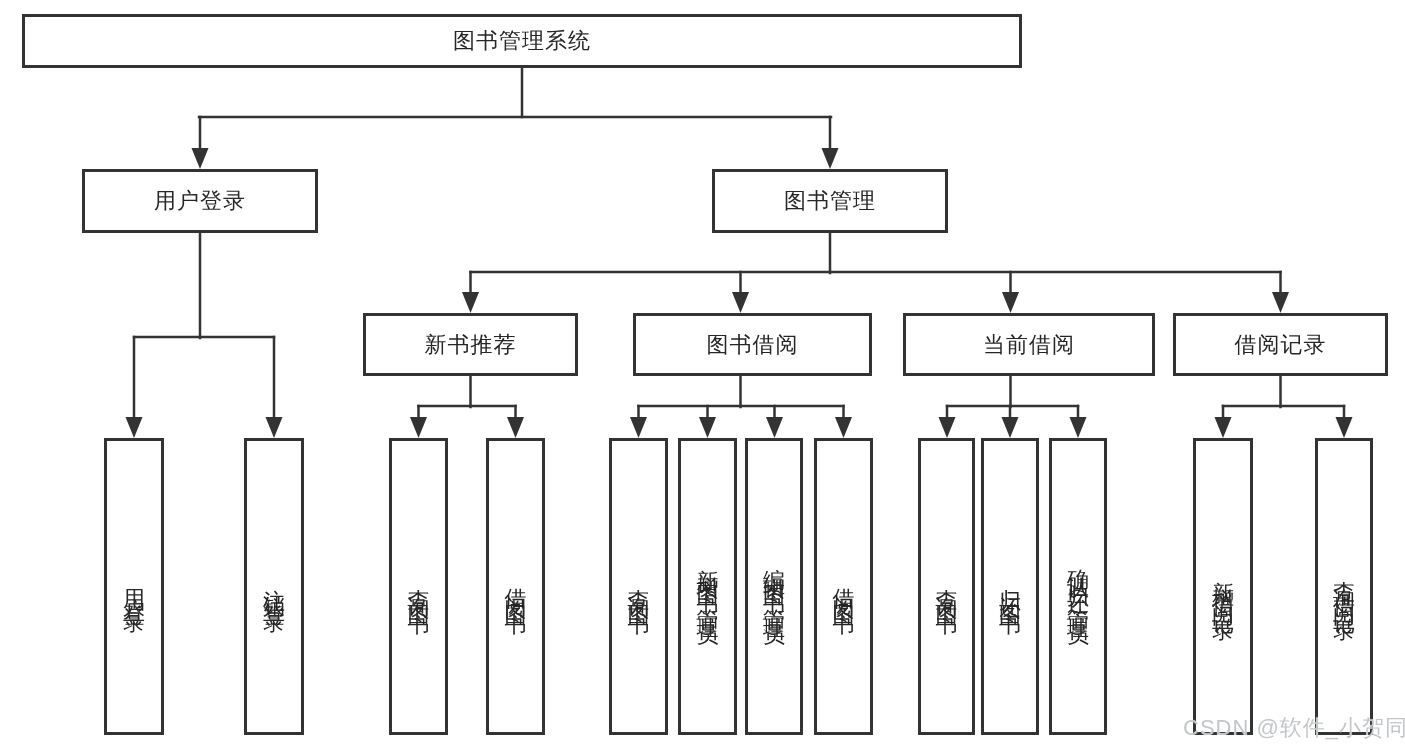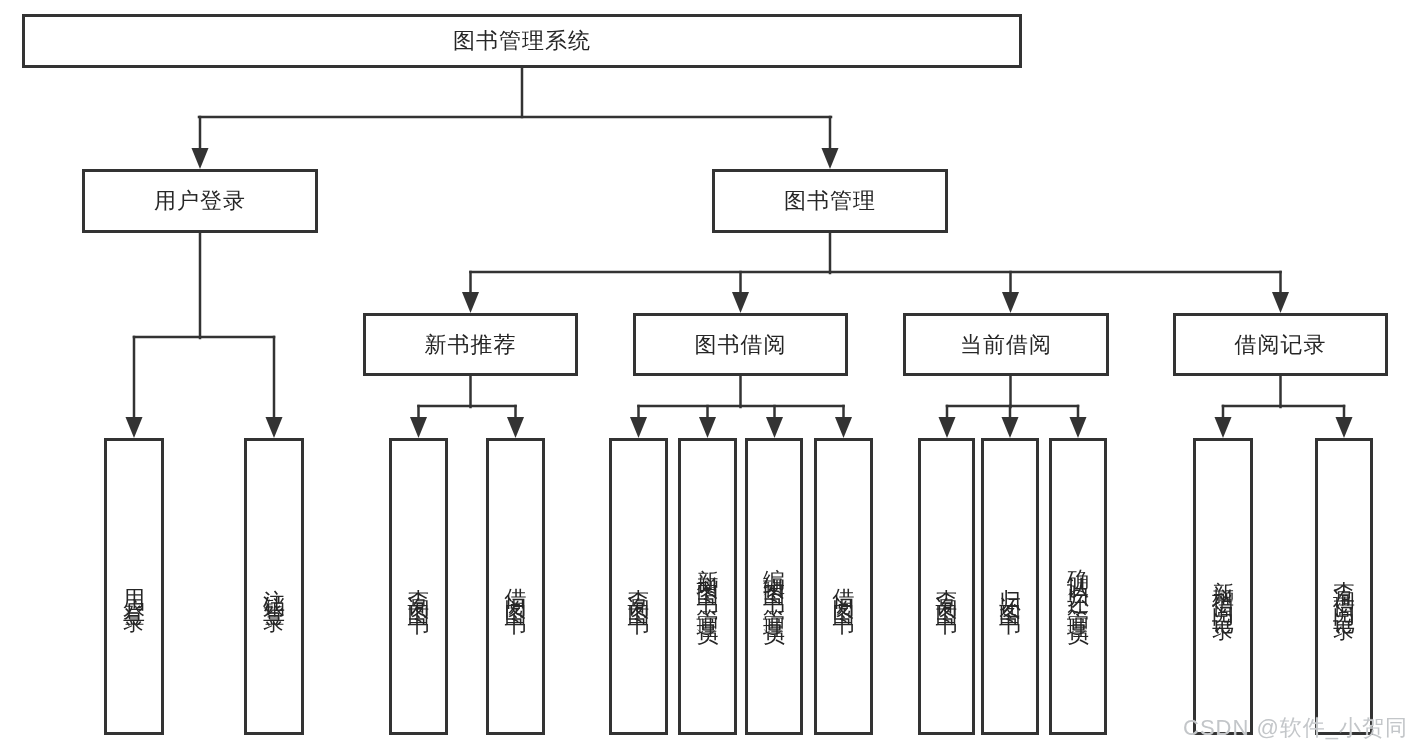--- a/index.html
+++ b/index.html
@@ -132,24 +132,24 @@
   <div class="box" style="left:82px;top:169px;width:236px;height:64px">
     <span class="hlabel">用户登录</span>
   </div>
   <div class="box" style="left:363px;top:313px;width:215px;height:63px">
     <span class="hlabel">新书推荐</span>
   </div>
 
   <div class="box" style="left:712px;top:169px;width:236px;height:64px">
     <span class="hlabel">图书管理</span>
   </div>
-  <div class="box" style="left:633px;top:313px;width:215px;height:63px">
+  <div class="box" style="left:633px;top:313px;width:239px;height:63px">
     <span class="hlabel">图书借阅</span>
   </div>
-  <div class="box" style="left:903px;top:313px;width:206px;height:63px">
+  <div class="box" style="left:903px;top:313px;width:252px;height:63px">
     <span class="hlabel">当前借阅</span>
   </div>
   <div class="box" style="left:1173px;top:313px;width:215px;height:63px">
     <span class="hlabel">借阅记录</span>
   </div>
 
   <div class="box" style="left:104px;top:438px;width:60px;height:297px">
     <span class="vtext">用户登录</span>
   </div>
   <div class="box" style="left:244px;top:438px;width:60px;height:297px">

